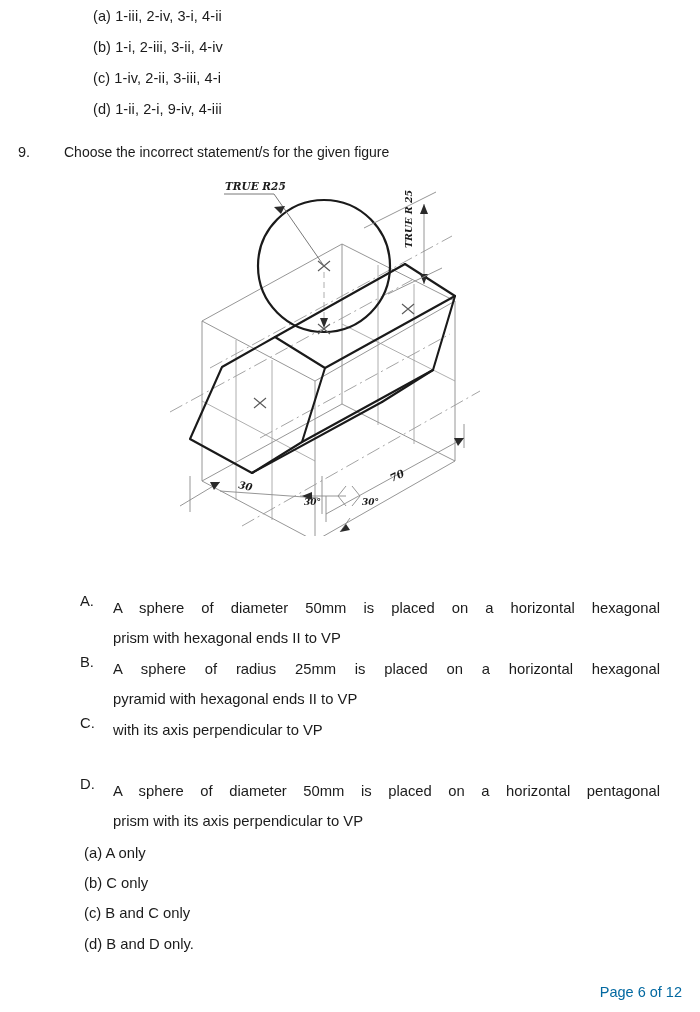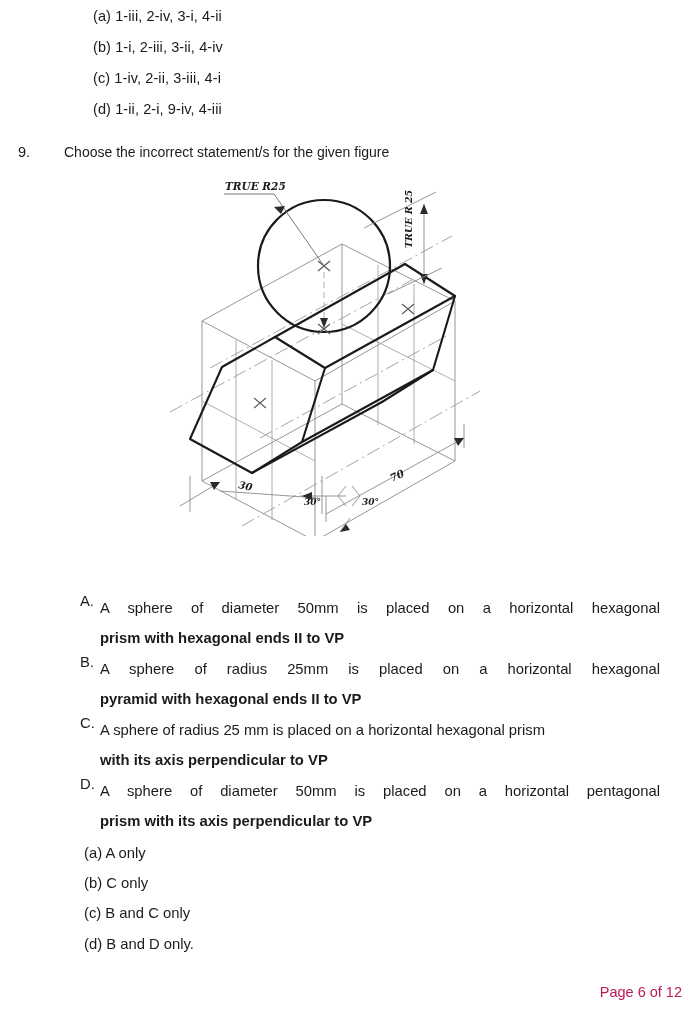--- a/index.html
+++ b/index.html
@@ -75,56 +75,55 @@
     color: #1b1b1b;
   }
   .stmt .lbl {
     position: absolute;
     left: 0;
     top: 0;
     width: 22px;
     font-size: 14.8px;
   }
   .stmt .body {
-    margin-left: 20px;
+    margin-left: 33px;
     display: block;
   }
   .stmt .l1 {
     display: block;
     text-align: justify;
     text-align-last: justify;
     line-height: 30px;
     white-space: normal;
   }
   .stmt .l1.nojust {
     text-align-last: left;
   }
   .stmt .l2 {
     display: block;
     line-height: 30px;
     white-space: nowrap;
-    font-weight: bold;
   }
 
   
   .fopt {
     position: absolute;
     left: 84px;
     font-size: 14.8px;
     color: #1b1b1b;
     white-space: nowrap;
   }
 
   
   .footer {
     position: absolute;
     right: 18px;
     top: 984px;
     font-size: 14.5px;
-    color: #be185d;
+    color: #0369a1;
     white-space: nowrap;
   }
 
   .hand {
     font-family: "DejaVu Serif", serif;
     font-weight: 700;
     font-style: italic;
   }
 </style>
 </head>
@@ -276,21 +275,20 @@
     <span class="lbl">B.</span>
     <span class="body">
       <span class="l1">A sphere of radius 25mm is placed on a horizontal hexagonal</span>
       <span class="l2">pyramid with hexagonal ends II to VP</span>
     </span>
   </div>
 
   <div class="stmt" style="top:715px;">
     <span class="lbl">C.</span>
     <span class="body">
-      <span class="l1 nojust">A sphere of radius 25 mm is placed on a horizontal hexagonal prism</span>
       <span class="l2">with its axis perpendicular to VP</span>
     </span>
   </div>
 
   <div class="stmt" style="top:776px;">
     <span class="lbl">D.</span>
     <span class="body">
       <span class="l1">A sphere of diameter 50mm is placed on a horizontal pentagonal</span>
       <span class="l2">prism with its axis perpendicular to VP</span>
     </span>

